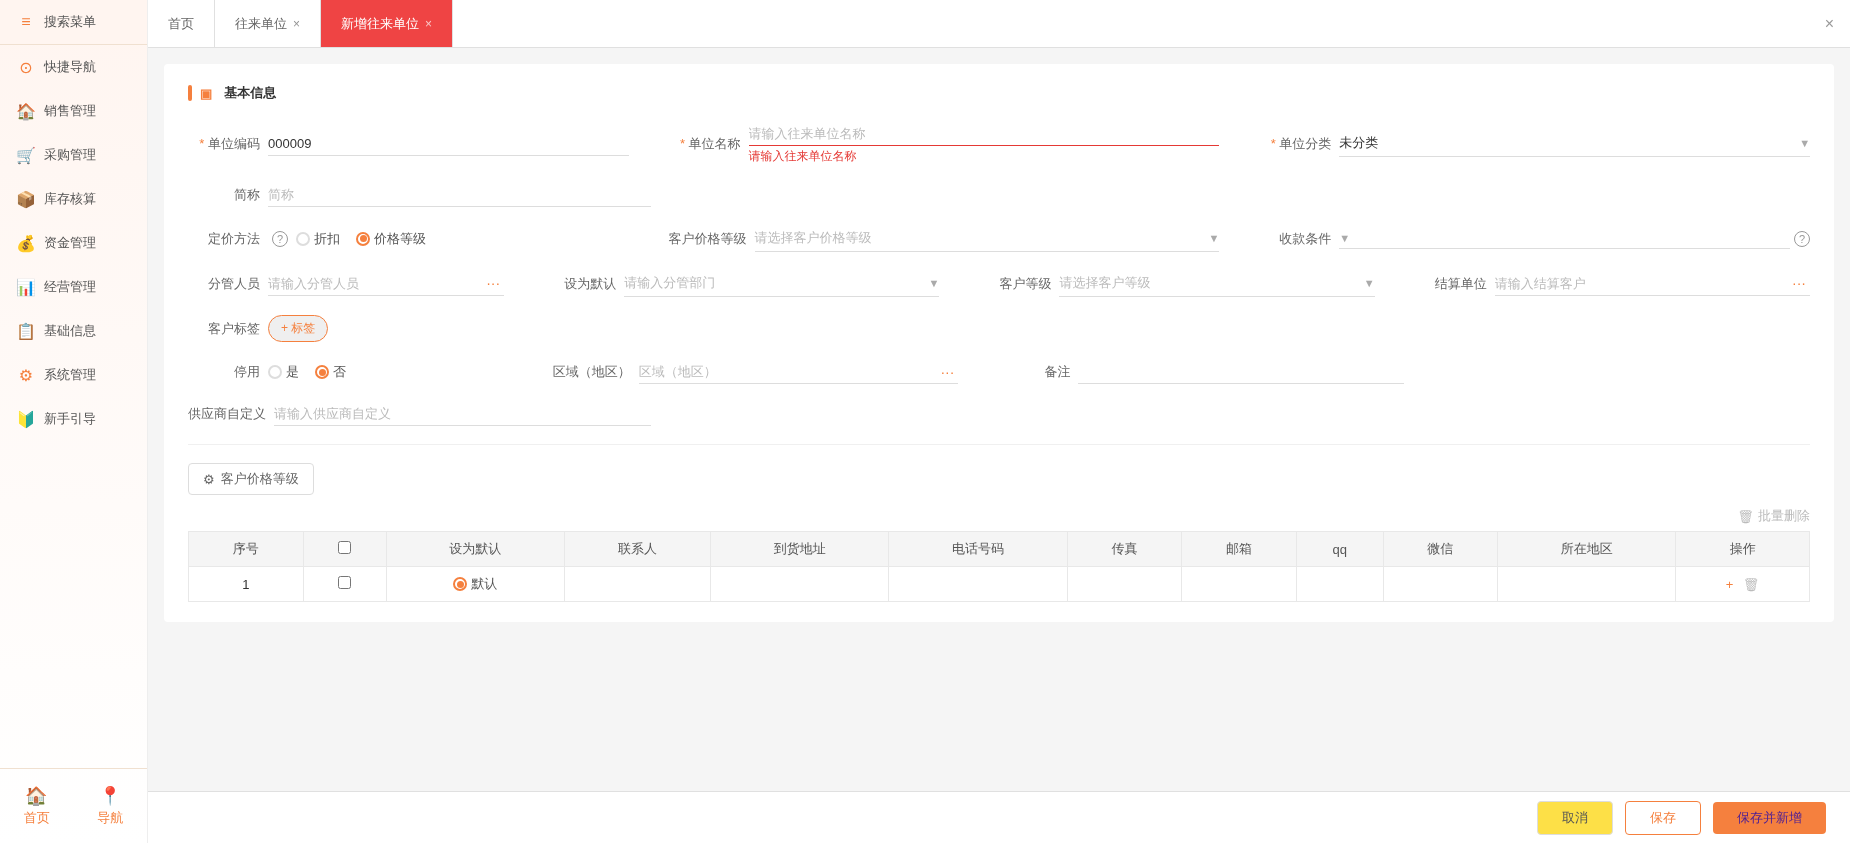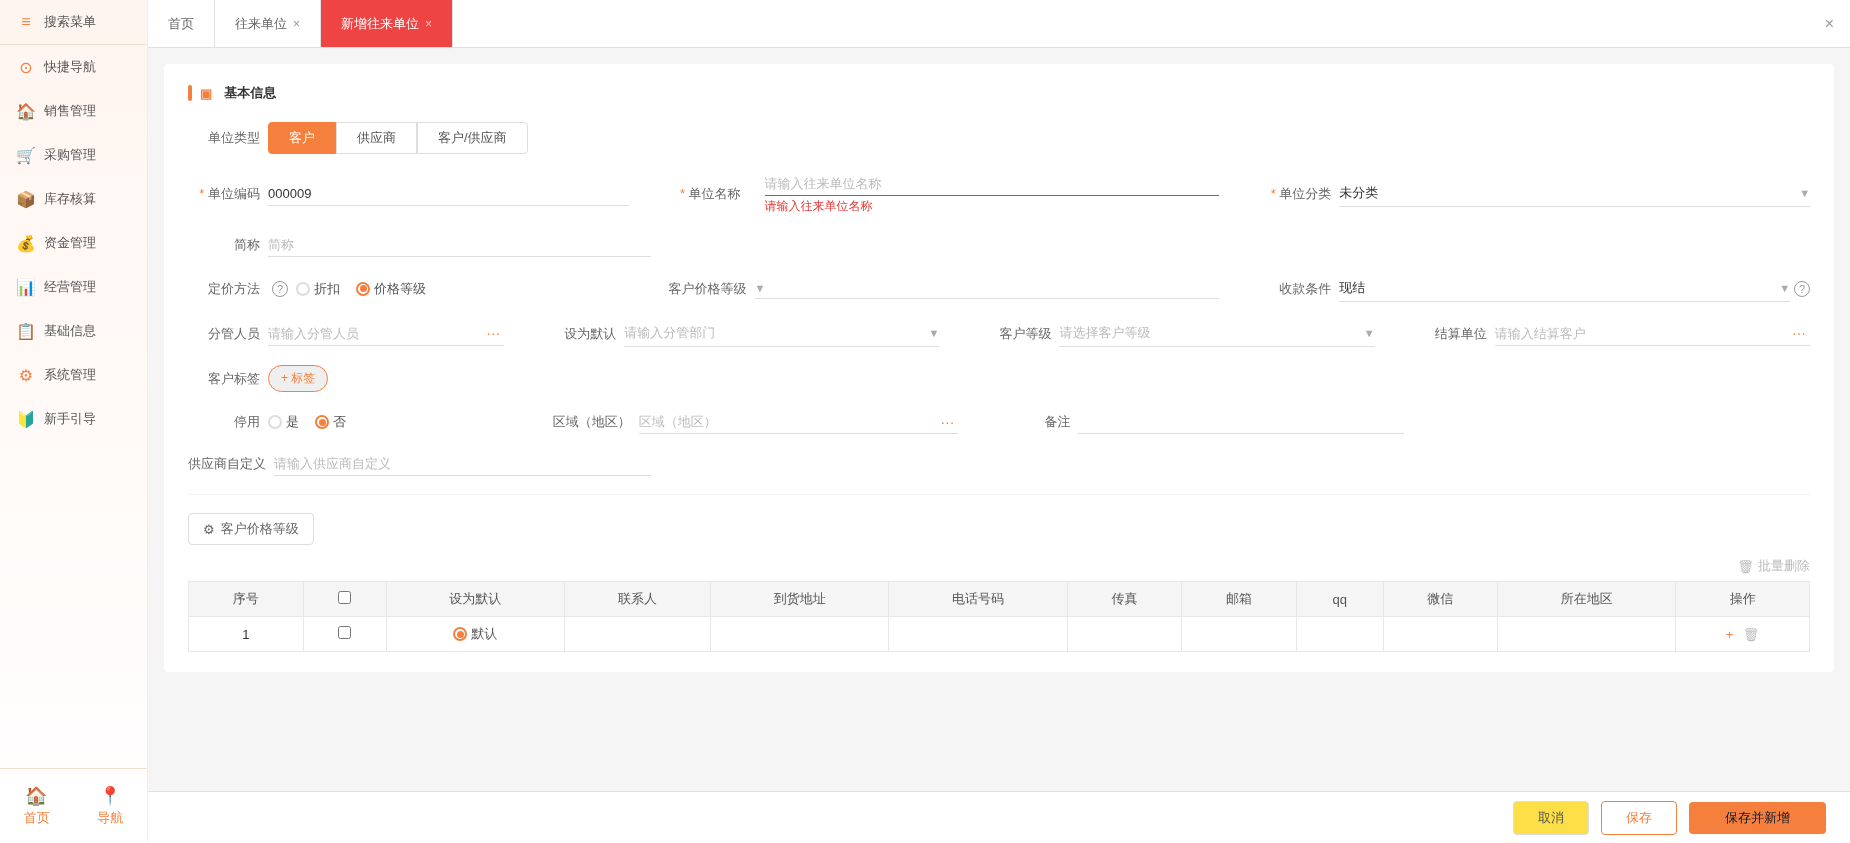--- a/index.html
+++ b/index.html
@@ -343,25 +343,25 @@
     .btn-save {
       padding: 7px 24px;
       border: 1px solid #f5803e;
       border-radius: 4px;
       background: #fff;
       cursor: pointer;
       color: #f5803e;
       font-size: 13px;
     }
     .btn-save-new {
-      padding: 7px 36px;
+      padding: 7px 24px;
       border-radius: 4px;
       background: #f5803e;
       cursor: pointer;
-      color: #0f172a;
+      color: #4c1d95;
       font-size: 13px;
       border: none;
     }
 
     .sidebar-bottom {
       margin-top: auto;
       border-top: 1px solid #f0e0d0;
       display: flex;
       padding: 8px 0;
     }
@@ -460,40 +460,30 @@
     <div class="form-card">
 
       
       <div class="section-title">
         <span class="bar"></span>
         <span style="color:#f5803e; margin-right:4px;">▣</span>
         <span>基本信息</span>
       </div>
 
       
-      <div class="form-row">
-        <div class="form-field">
-          <span class="form-label">单位类型</span>
-          <div class="unit-type-group">
-            <button class="unit-type-btn active">客户</button>
-            <button class="unit-type-btn">供应商</button>
-            <button class="unit-type-btn">客户/供应商</button>
-          </div>
-        </div>
-      </div>
 
       
       <div class="form-row">
 
         <div class="form-field" style="flex:1.2">
           <span class="form-label required">单位编码</span>
           <input class="form-input" type="text" value="000009" style="">
         </div>
 
-        <div class="form-field" style="flex:1.5; margin-left:40px;gap:16px;">
+        <div class="form-field" style="flex:1.5; margin-left:40px;">
           <span class="form-label required">单位名称</span>
           <div class="field-with-error">
             <input class="form-input error-border" type="text" placeholder="请输入往来单位名称" style="">
             <span class="error-msg">请输入往来单位名称</span>
           </div>
         </div>
 
         <div class="form-field" style="flex:1.5; margin-left:40px;justify-content:flex-end;">
           <span class="form-label required">单位分类</span>
           <div class="form-select has-value" style="flex:1">
@@ -526,28 +516,28 @@
             <div class="radio-item">
               <div class="radio-circle checked"></div>
               <span class="radio-label">价格等级</span>
             </div>
           </div>
         </div>
 
         <div class="form-field" style="flex:1.5; margin-left:40px;">
           <span class="form-label">客户价格等级</span>
           <div class="form-select" style="flex:1">
+            <span class="sel-text">请选择客户价格等级</span>
             <span class="arrow">▼</span>
           </div>
         </div>
 
         <div class="form-field" style="flex:1.5; margin-left:40px;">
           <span class="form-label">收款条件</span>
           <div class="form-select has-value" style="flex:1">
-            <span class="sel-text">现结</span>
             <span class="arrow">▼</span>
           </div>
           <span class="question-icon">?</span>
         </div>
       </div>
 
       
       <div class="form-row">
 
         <div class="form-field" style="flex:1.2">

